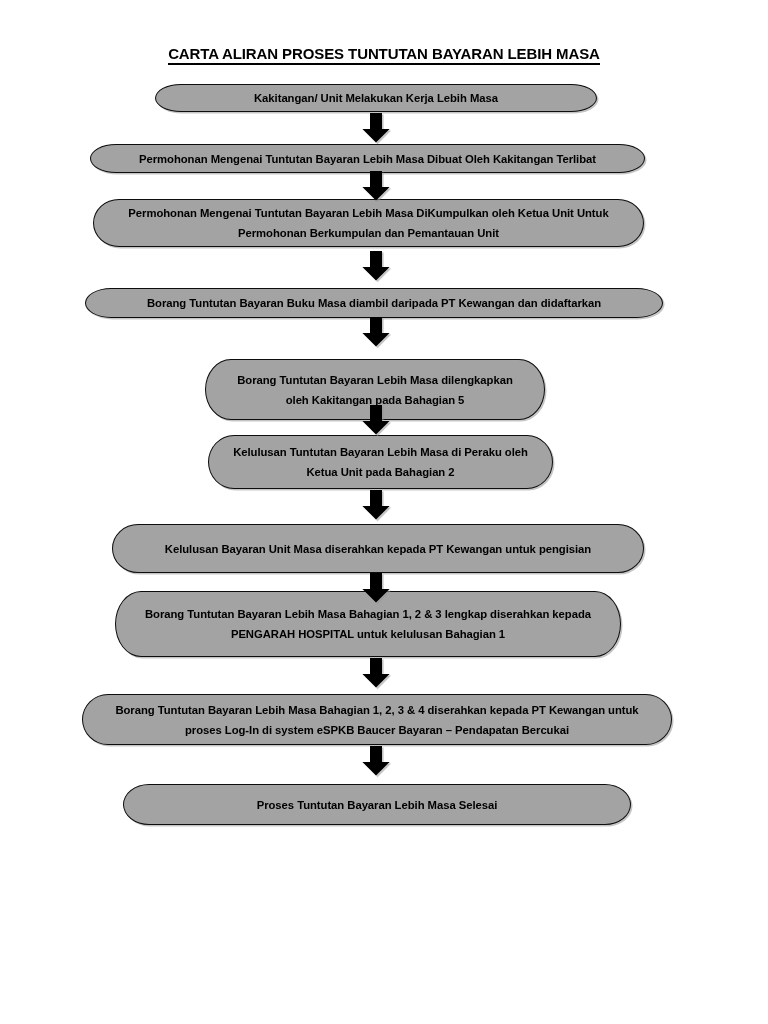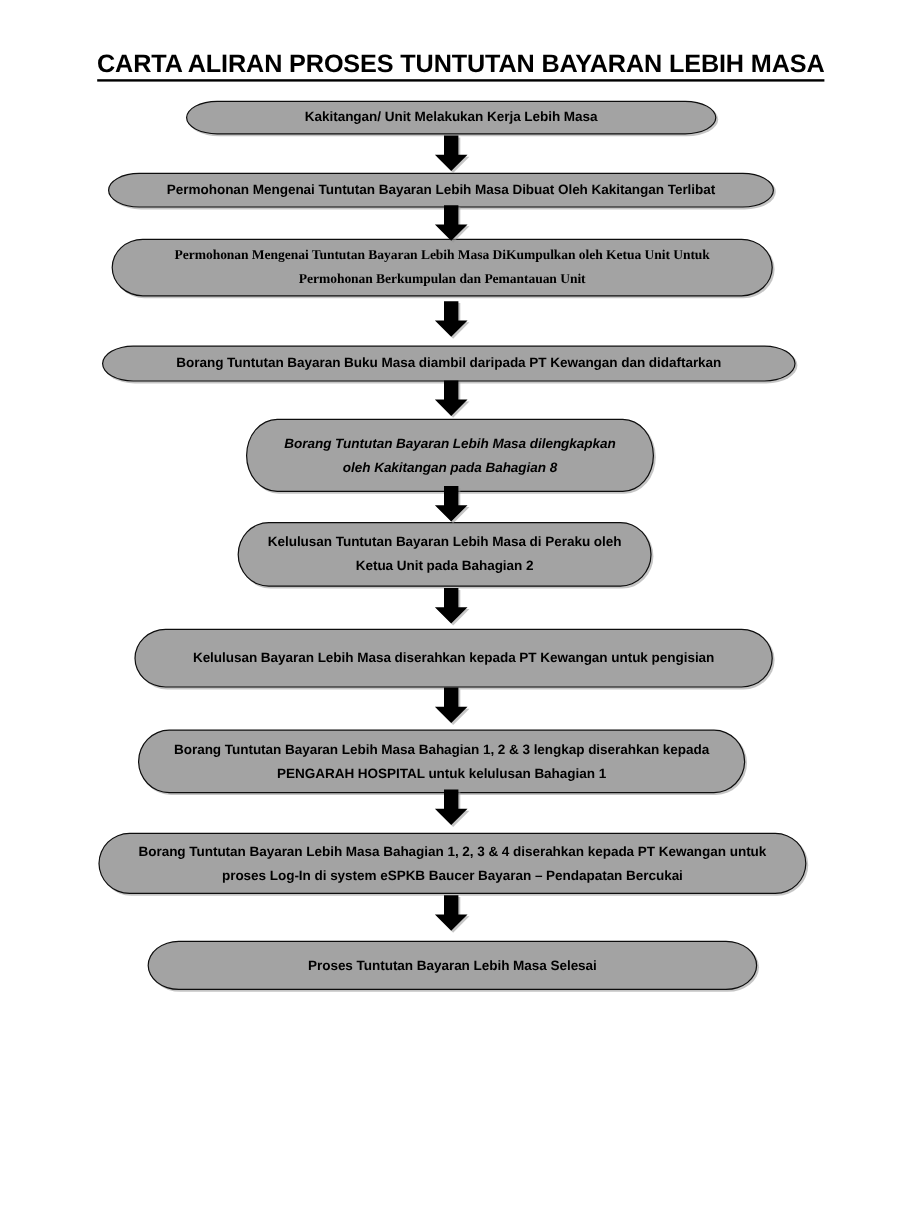--- a/index.html
+++ b/index.html
@@ -25,21 +25,21 @@
     height: 1024px;
   }
 
   
   .chart-title {
     position: absolute;
     left: 0;
     top: 44px;
     width: 768px;
     text-align: center;
-    font-size: 21px;
+    font-size: 15px;
     font-weight: bold;
     letter-spacing: -0.1px;
     line-height: 20px;
     color: #000000;
   }
   .chart-title .title-underline {
     border-bottom: 2px solid #000000;
     padding-bottom: 1px;
   }
 
@@ -90,39 +90,39 @@
     <span class="title-underline">CARTA ALIRAN PROSES TUNTUTAN BAYARAN LEBIH MASA</span>
   </div>
 
   <div id="shapes-layer">
       <div class="flow-box" style="left: 155px; top: 84px; width: 442px; height: 28px; border-color: rgb(13, 13, 13);">
         <span class="line">Kakitangan/ Unit Melakukan Kerja Lebih Masa</span>
       </div>
       <div class="flow-box" style="left: 90px; top: 144px; width: 555px; height: 29px; border-color: rgb(13, 13, 13);">
         <span class="line">Permohonan Mengenai Tuntutan Bayaran Lebih Masa  Dibuat Oleh Kakitangan Terlibat</span>
       </div>
-      <div class="flow-box" style="left: 93px; top: 199px; width: 551px; height: 48px; border-color: rgb(13, 13, 13); font-family: Liberation Serif, serif;">
+      <div class="flow-box" style="left: 93px; top: 199px; width: 551px; height: 48px; border-color: rgb(13, 13, 13);">
         <span class="line">Permohonan Mengenai Tuntutan Bayaran Lebih Masa  DiKumpulkan oleh Ketua Unit Untuk</span>
         <span class="line">Permohonan Berkumpulan dan Pemantauan Unit</span>
       </div>
       <div class="flow-box" style="left: 85px; top: 288px; width: 578px; height: 30px; border-color: rgb(13, 13, 13);">
         <span class="line">Borang Tuntutan Bayaran Buku Masa  diambil daripada PT Kewangan dan didaftarkan</span>
       </div>
-      <div class="flow-box" style="left: 205px; top: 349px; width: 340px; height: 61px; border-color: rgb(13, 13, 13); font-style: italic;">
+      <div class="flow-box" style="left: 205px; top: 359px; width: 340px; height: 61px; border-color: rgb(13, 13, 13);">
         <span class="line">Borang Tuntutan Bayaran Lebih Masa  dilengkapkan</span>
-        <span class="line">oleh Kakitangan pada Bahagian 8</span>
+        <span class="line">oleh Kakitangan pada Bahagian 5</span>
       </div>
-      <div class="flow-box" style="left: 198px; top: 435px; width: 345px; height: 54px; border-color: rgb(13, 13, 13);">
+      <div class="flow-box" style="left: 208px; top: 435px; width: 345px; height: 54px; border-color: rgb(13, 13, 13);">
         <span class="line">Kelulusan Tuntutan Bayaran Lebih Masa  di Peraku oleh</span>
         <span class="line">Ketua Unit pada Bahagian 2</span>
       </div>
       <div class="flow-box" style="left: 112px; top: 524px; width: 532px; height: 49px; border-color: rgb(13, 13, 13);">
-        <span class="line">Kelulusan Bayaran Lebih Masa  diserahkan kepada PT Kewangan untuk pengisian</span>
+        <span class="line">Kelulusan Bayaran Unit Masa  diserahkan kepada PT Kewangan untuk pengisian</span>
       </div>
-      <div class="flow-box" style="left: 115px; top: 608px; width: 506px; height: 53px; border-color: rgb(13, 13, 13);">
+      <div class="flow-box" style="left: 115px; top: 591px; width: 506px; height: 66px; border-color: rgb(13, 13, 13);">
         <span class="line">Borang Tuntutan Bayaran Lebih Masa  Bahagian 1, 2 &amp; 3  lengkap diserahkan kepada</span>
         <span class="line">PENGARAH HOSPITAL untuk kelulusan Bahagian 1</span>
       </div>
       <div class="flow-box" style="left: 82px; top: 694px; width: 590px; height: 51px; border-color: rgb(13, 13, 13);">
         <span class="line">Borang Tuntutan Bayaran Lebih Masa  Bahagian 1, 2, 3 &amp; 4 diserahkan kepada PT Kewangan untuk</span>
         <span class="line">proses Log-In di system eSPKB  Baucer Bayaran – Pendapatan Bercukai</span>
       </div>
       <div class="flow-box" style="left: 123px; top: 784px; width: 508px; height: 41px; border-color: rgb(13, 13, 13);">
         <span class="line">Proses Tuntutan Bayaran Lebih Masa  Selesai</span>
       </div>

